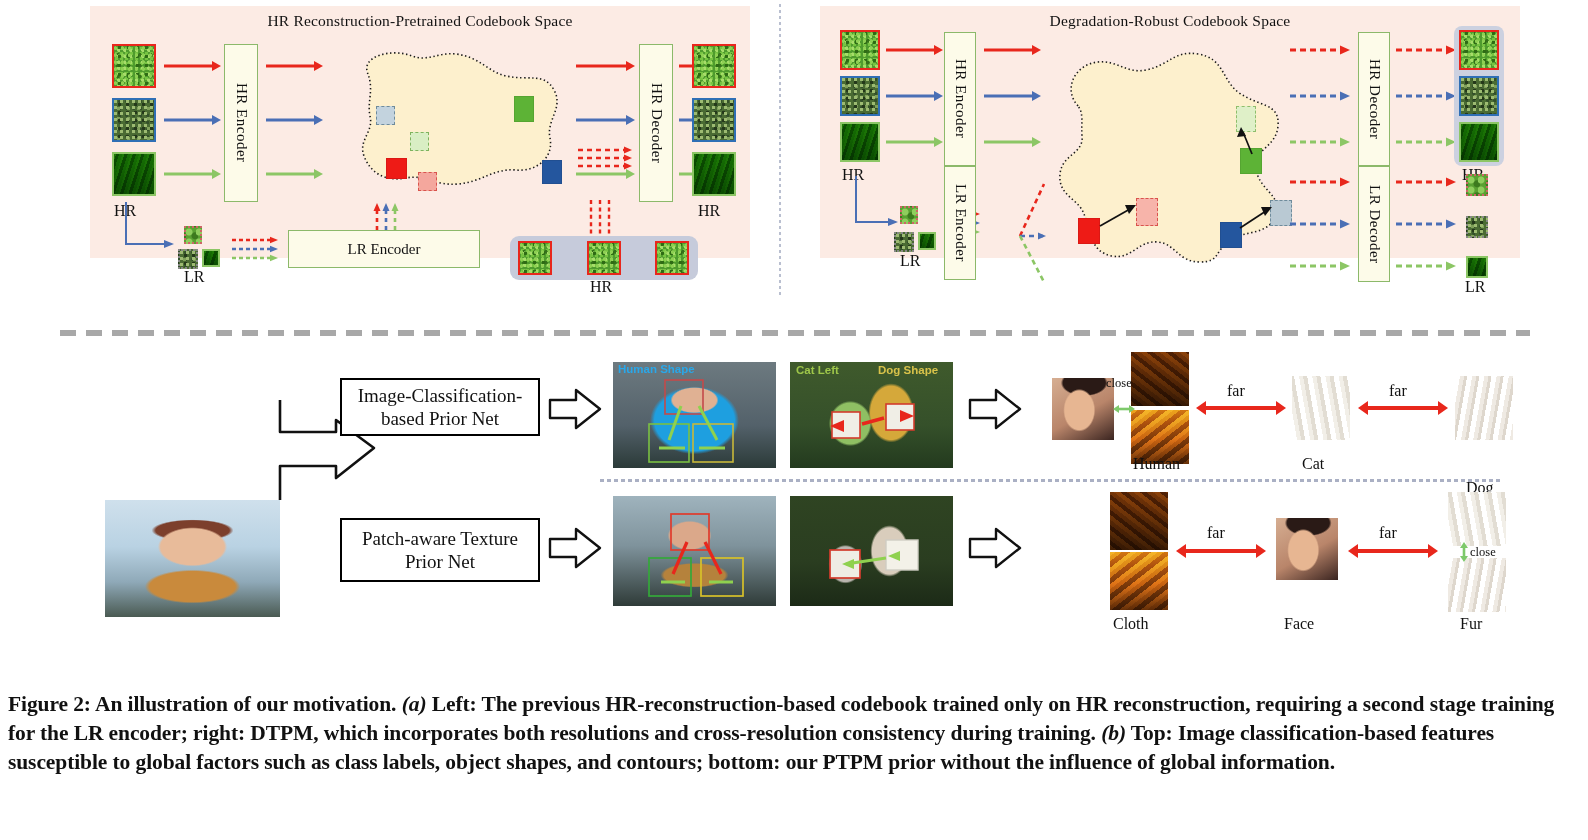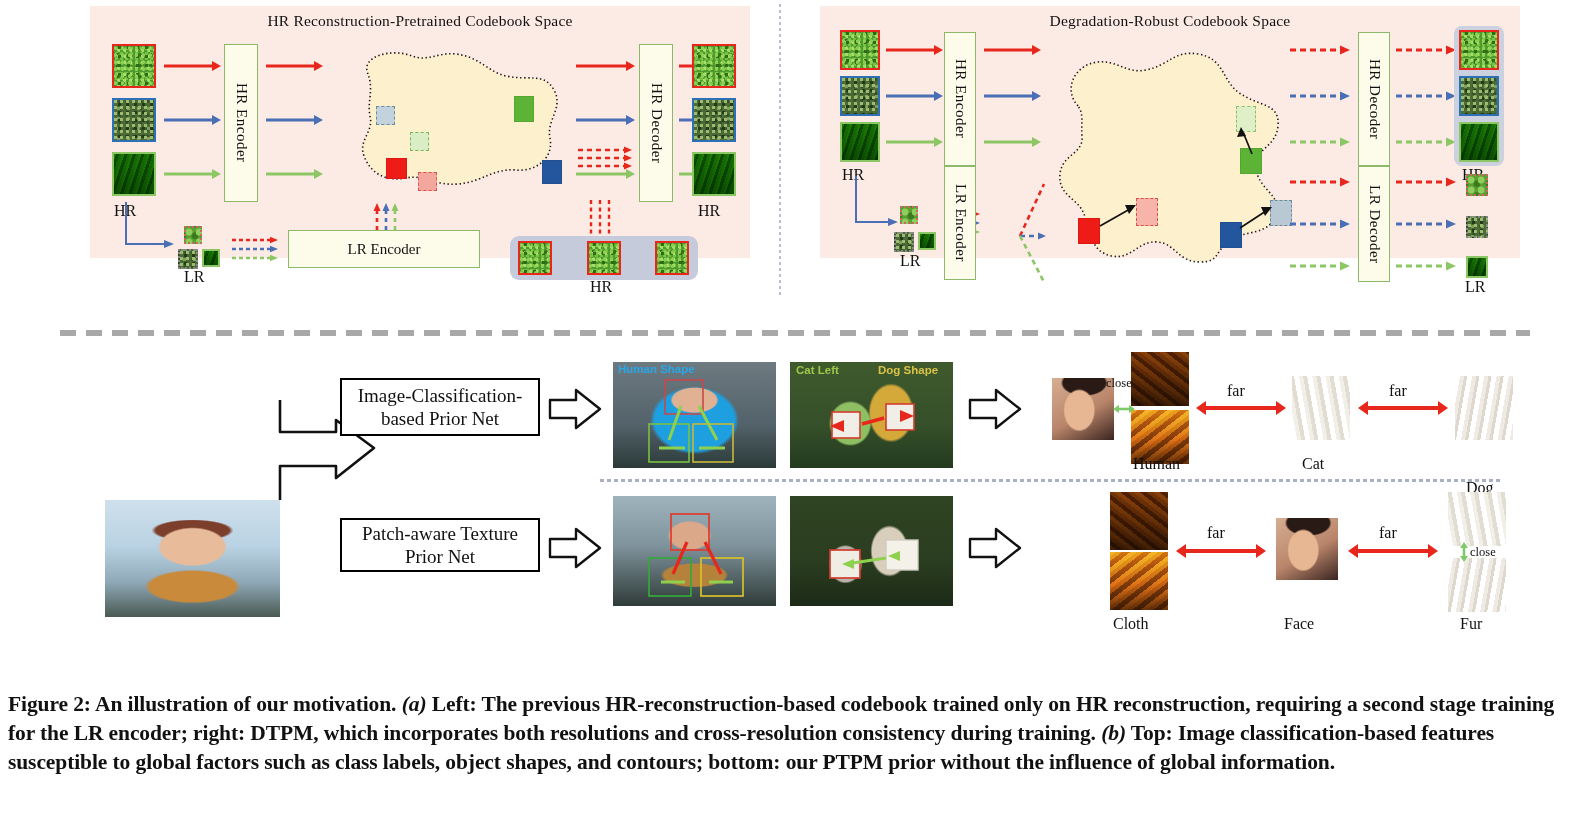--- a/index.html
+++ b/index.html
@@ -565,21 +565,21 @@
   <div class="procbox" style="left:340px;top:378px;width:200px;height:58px;">
     <div>
       <div>Image-Classification-</div>
       <div>based Prior Net</div>
     </div>
   </div>
   <svg class="bigarrow" style="left:548px;top:388px;" width="56" height="42">
     <path d="M2,12 L28,12 L28,2 L52,21 L28,40 L28,30 L2,30 Z" fill="#fff" stroke="#111" stroke-width="2.4" stroke-linejoin="round"></path>
   </svg>
 
-  <div class="procbox" style="left:340px;top:518px;width:200px;height:54px;">
+  <div class="procbox" style="left:340px;top:518px;width:200px;height:64px;">
     <div>
       <div>Patch-aware Texture</div>
       <div>Prior Net</div>
     </div>
   </div>
   <svg class="bigarrow" style="left:548px;top:527px;" width="56" height="42">
     <path d="M2,12 L28,12 L28,2 L52,21 L28,40 L28,30 L2,30 Z" fill="#fff" stroke="#111" stroke-width="2.4" stroke-linejoin="round"></path>
   </svg>
 
   <div class="photo ph-human-shape" style="left:613px;top:362px;width:163px;height:106px;"></div>

